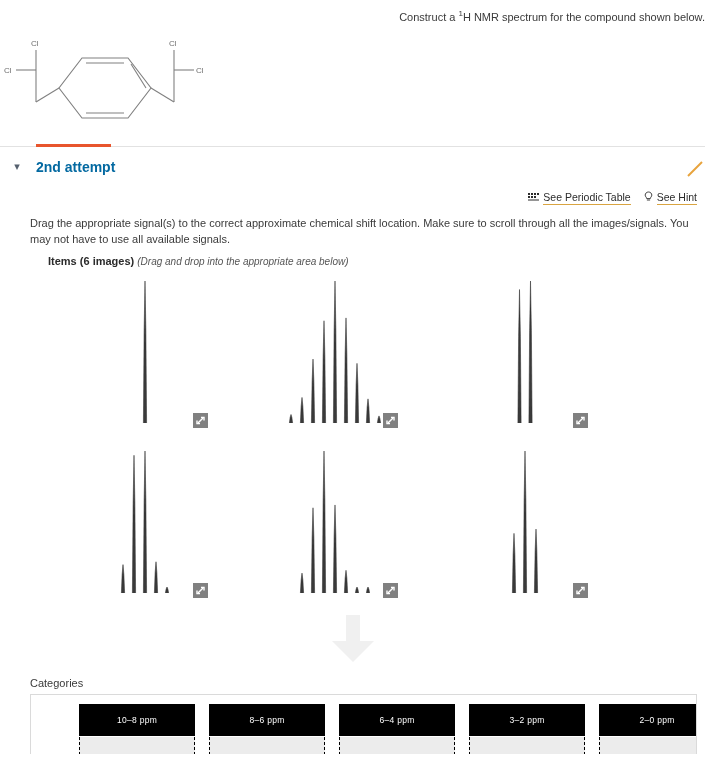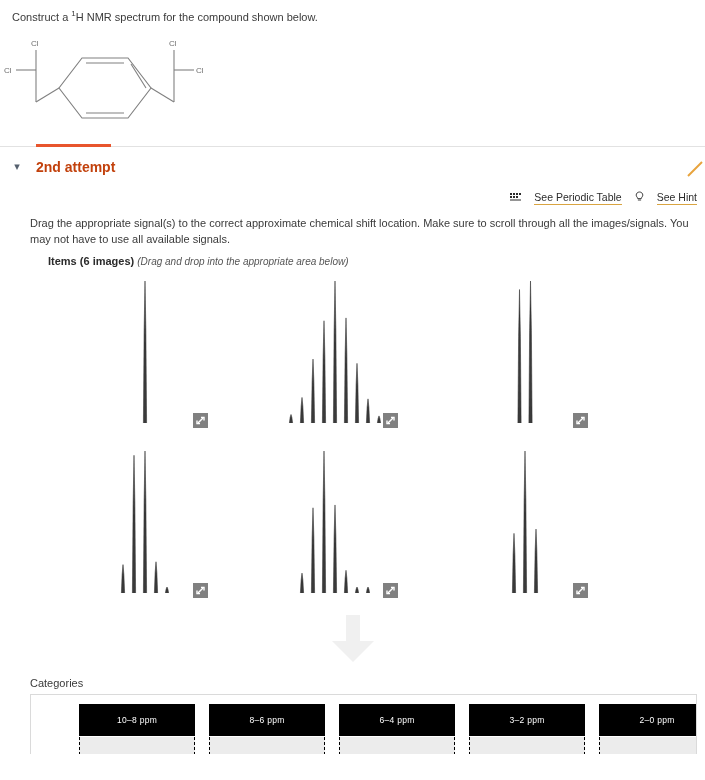--- a/index.html
+++ b/index.html
@@ -11,20 +11,21 @@
     color: #333333;
     overflow: hidden;
   }
 
   
   .prompt {
     font-size: 11px;
     color: #3a3a3a;
     padding: 9px 0 0 12px;
     line-height: 1.3;
+    text-align: right;
   }
   .prompt sup { font-size: 8px; vertical-align: super; }
 
   
   .structure-wrap {
     height: 105px;
     display: flex;
     align-items: center;
   }
 
@@ -49,34 +50,34 @@
     padding: 12px 0 0 8px;
     position: relative;
   }
   .chevron {
     width: 18px; text-align: center;
     color: #55606e; font-size: 11px;
     cursor: pointer;
   }
   .attempt-title {
     font-size: 14px; font-weight: bold;
-    color: #c2410c; margin-left: 10px;
+    color: #0369a1; margin-left: 10px;
   }
   .pencil-icon {
     position: absolute; right: -2px; top: 14px;
   }
 
   
   .tool-links {
     display: flex; justify-content: flex-end;
     align-items: center; gap: 13px;
     padding-right: 8px; margin-top: 16px;
   }
   .tool-link {
-    display: flex; align-items: center; gap: 13px;
+    display: flex; align-items: center; gap: 4px;
     font-size: 10.5px; color: #2c2c2c;
     cursor: pointer;
   }
   .tool-link .lbl {
     border-bottom: 1px solid #d9a441;
     padding-bottom: 1px;
   }
 
   
   .instructions {

